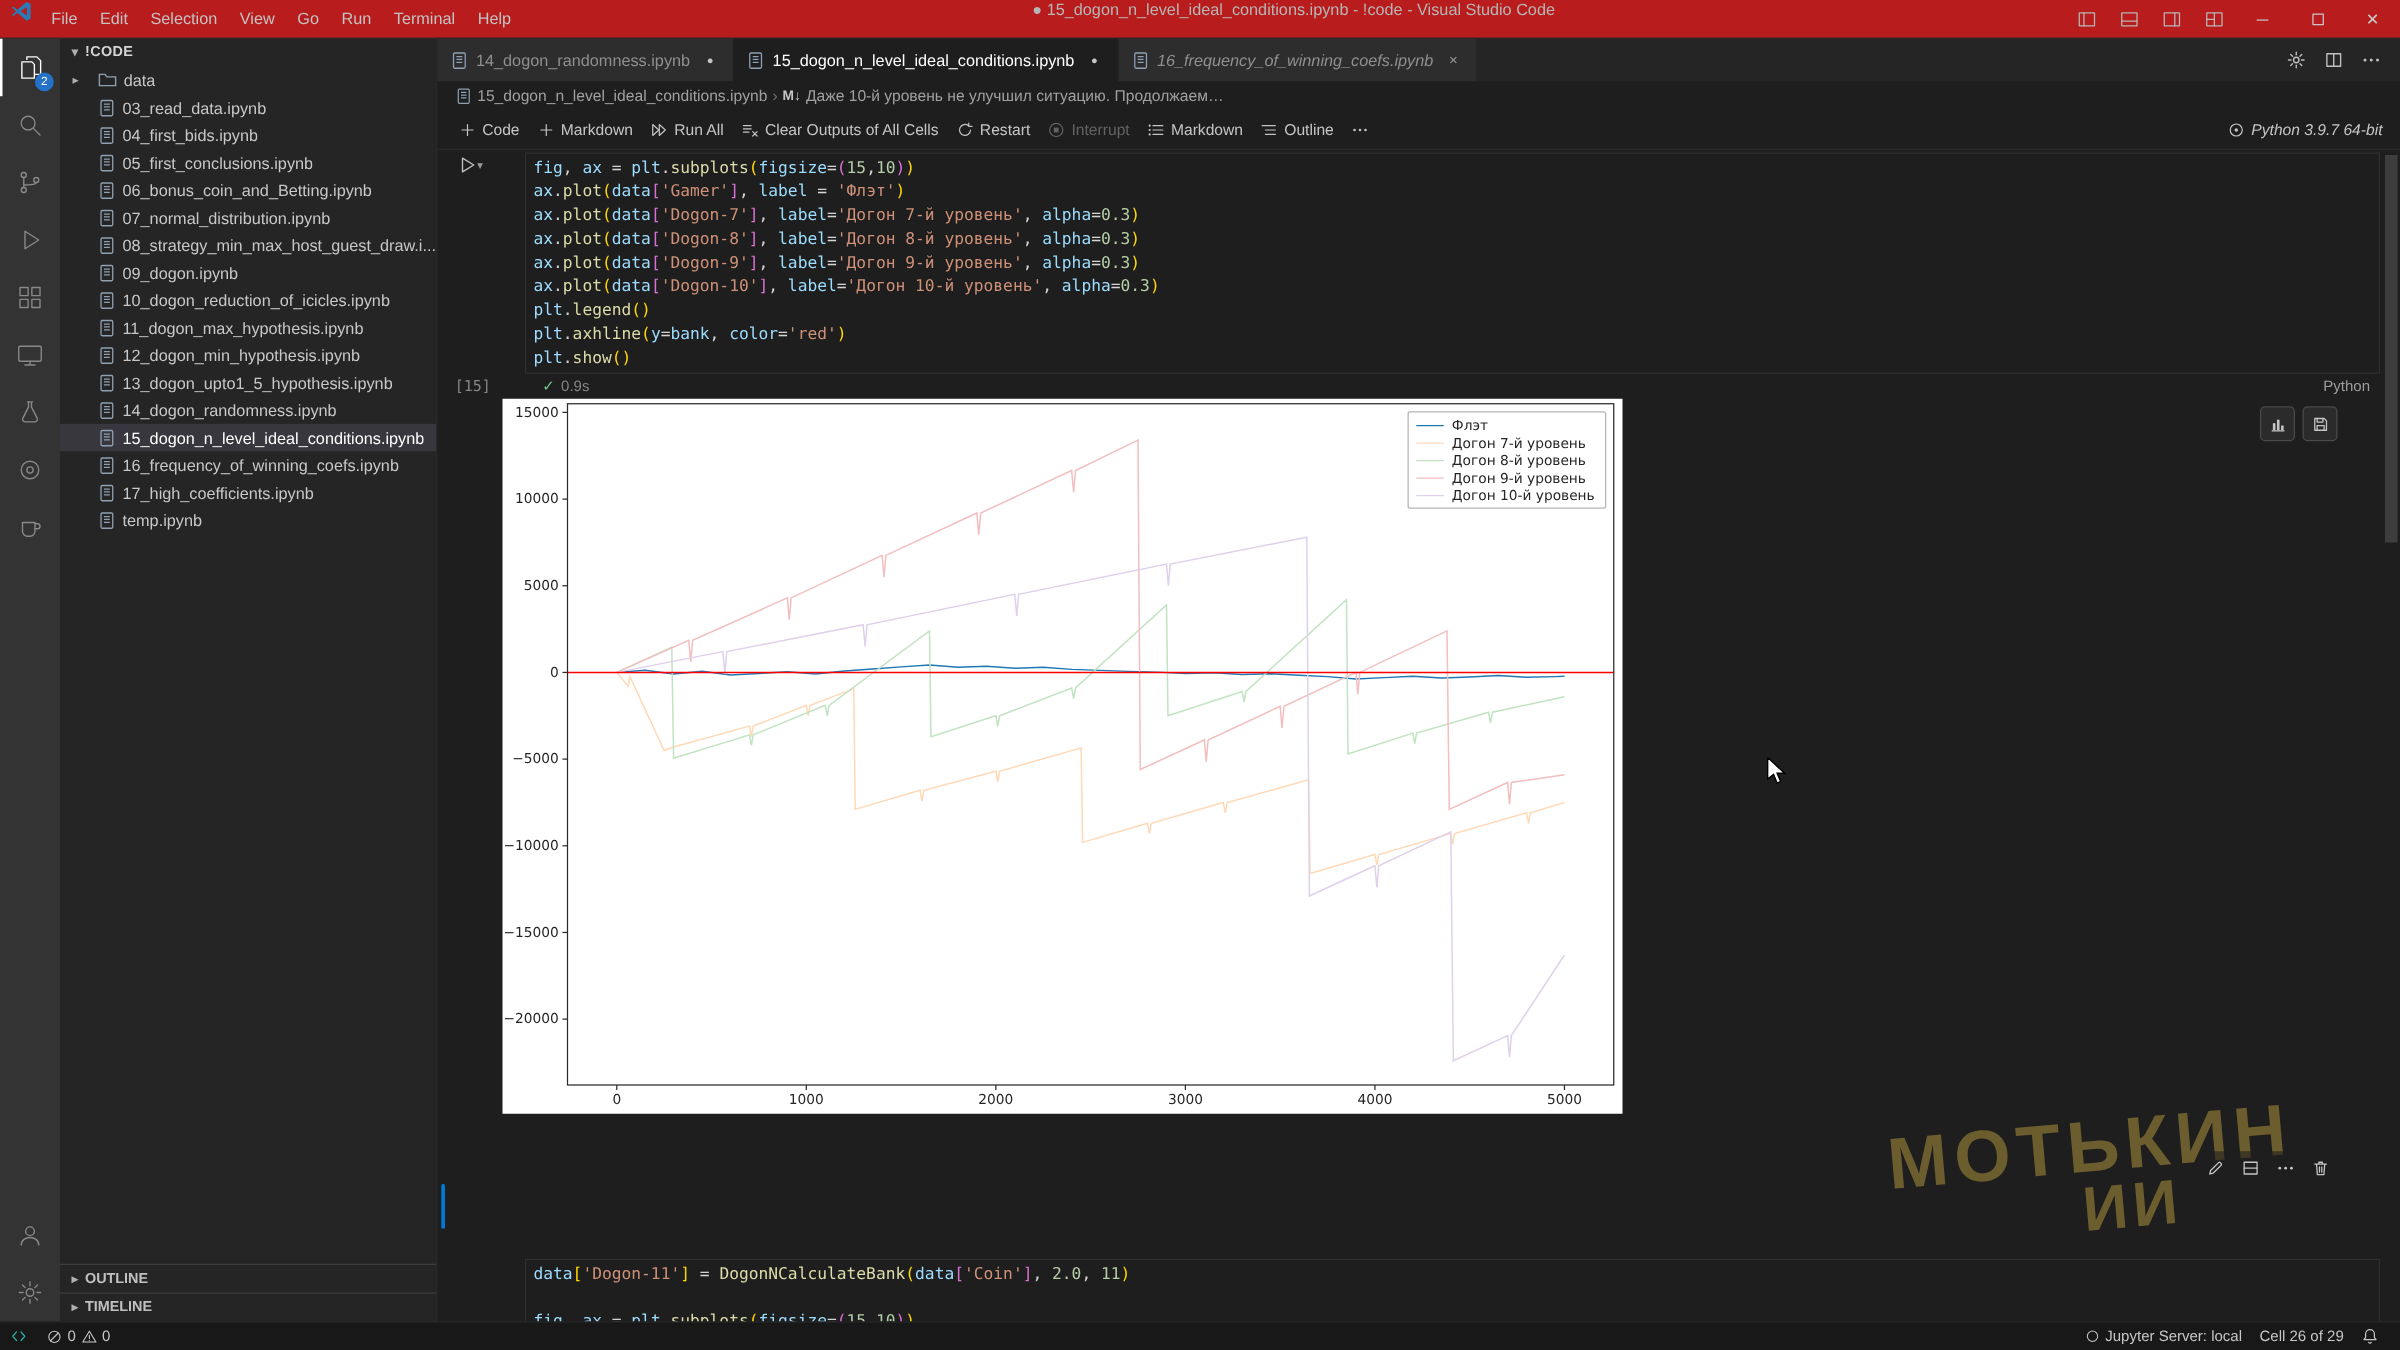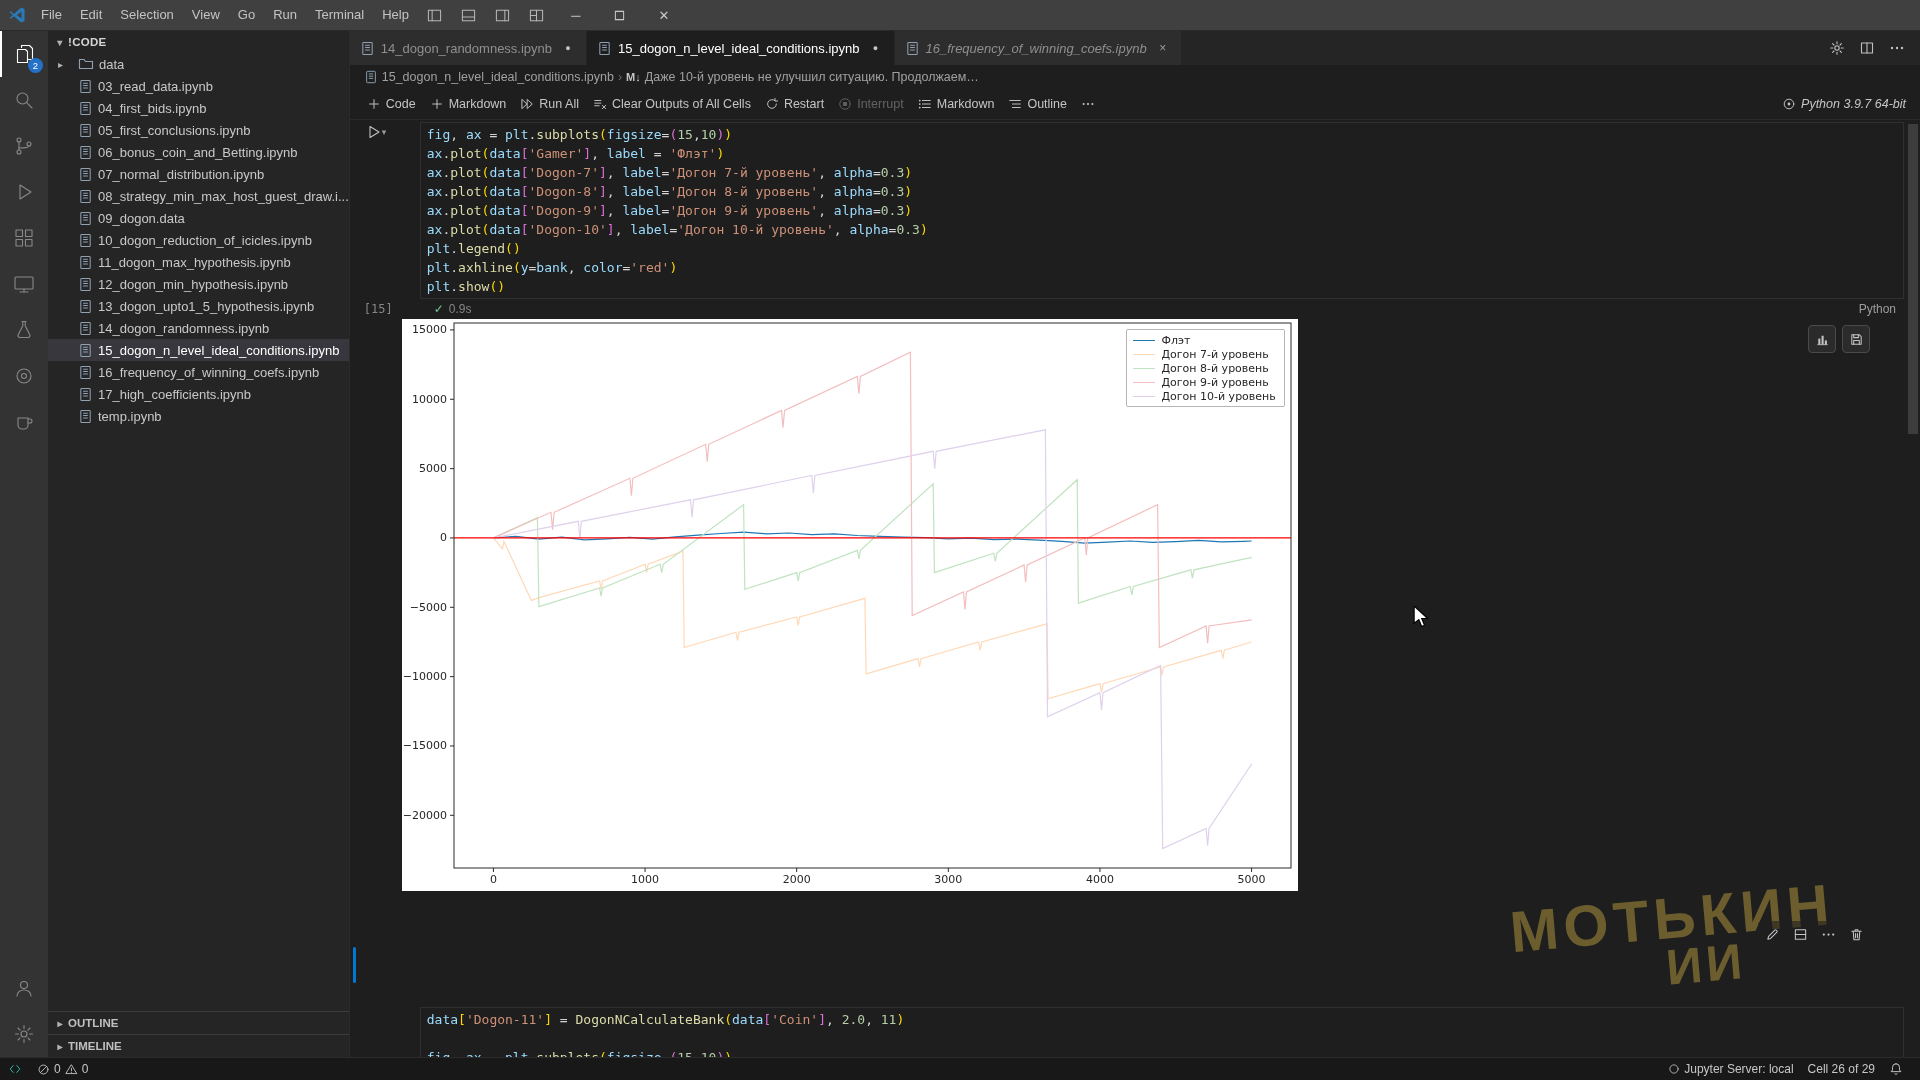--- a/index.html
+++ b/index.html
@@ -2,21 +2,21 @@
 <html><head>
 <meta charset="utf-8">
 <style>
   html,body{margin:0;padding:0;background:#1e1e1e;}
   body{width:1920px;height:1080px;overflow:hidden;font-family:"Liberation Sans",sans-serif;color:#cccccc;-webkit-font-smoothing:antialiased;}
   .app{width:1920px;height:1080px;display:flex;flex-direction:column;position:relative;}
   svg{display:block;}
   .ic{stroke:currentColor;fill:none;stroke-width:1.1;stroke-linecap:round;stroke-linejoin:round;}
 
   
-  .titlebar{flex:0 0 30px;background:#404040;display:flex;align-items:center;font-size:13px;color:#c3c3c3;border-bottom:1px solid #2a2a2a;}
+  .titlebar{flex:0 0 30px;background:#b91c1c;display:flex;align-items:flex-start;font-size:13px;color:#c3c3c3;border-bottom:1px solid #2a2a2a;}
   .vslogo{width:18px;height:18px;margin:0 6px 0 8px;}
   .menubar{display:flex;}
   .menu-item{padding:0 9px;line-height:30px;cursor:default;}
   .title-center{flex:1;text-align:center;color:#b6b6b6;white-space:nowrap;overflow:hidden;}
   .win-actions{display:flex;align-items:center;}
   .layout-btn{width:34px;height:30px;display:flex;align-items:center;justify-content:center;color:#b6b6b6;}
   .win-btn{width:44px;height:30px;display:flex;align-items:center;justify-content:center;color:#c9c9c9;font-size:13px;}
 
   
   .main{flex:1;display:flex;min-height:0;}
@@ -117,20 +117,21 @@
     <div class="menubar">
         <div class="menu-item">File</div>
         <div class="menu-item">Edit</div>
         <div class="menu-item">Selection</div>
         <div class="menu-item">View</div>
         <div class="menu-item">Go</div>
         <div class="menu-item">Run</div>
         <div class="menu-item">Terminal</div>
         <div class="menu-item">Help</div>
       </div>
+    <div class="title-center">● 15_dogon_n_level_ideal_conditions.ipynb - !code - Visual Studio Code</div>
     <div class="win-actions">
       <div class="layout-btn">
           <svg width="15" height="15" viewBox="0 0 16 16" class="ic">
             <rect x="1.5" y="2.5" width="13" height="11"></rect>
             <path d="M5.5 2.5v11"></path>
           </svg>
         </div>
       <div class="layout-btn">
           <svg width="15" height="15" viewBox="0 0 16 16" class="ic">
             <rect x="1.5" y="2.5" width="13" height="11"></rect>
@@ -295,21 +296,21 @@
               <path d="M5.5 4.5h5M5.5 7h5M5.5 9.5h5" stroke="#8fa1b3" stroke-width="1.1" fill="none"></path>
             </svg>
             <span class="tree-label">08_strategy_min_max_host_guest_draw.i...</span>
           </div>
           <div class="tree-row">
             <span class="tw"></span>
             <svg class="file-ic" width="15" height="15" viewBox="0 0 16 16">
               <rect x="3" y="1.5" width="10" height="13" rx="1" fill="none" stroke="#8fa1b3" stroke-width="1.1"></rect>
               <path d="M5.5 4.5h5M5.5 7h5M5.5 9.5h5" stroke="#8fa1b3" stroke-width="1.1" fill="none"></path>
             </svg>
-            <span class="tree-label">09_dogon.data</span>
+            <span class="tree-label">09_dogon.ipynb</span>
           </div>
           <div class="tree-row">
             <span class="tw"></span>
             <svg class="file-ic" width="15" height="15" viewBox="0 0 16 16">
               <rect x="3" y="1.5" width="10" height="13" rx="1" fill="none" stroke="#8fa1b3" stroke-width="1.1"></rect>
               <path d="M5.5 4.5h5M5.5 7h5M5.5 9.5h5" stroke="#8fa1b3" stroke-width="1.1" fill="none"></path>
             </svg>
             <span class="tree-label">10_dogon_reduction_of_icicles.ipynb</span>
           </div>
           <div class="tree-row">

